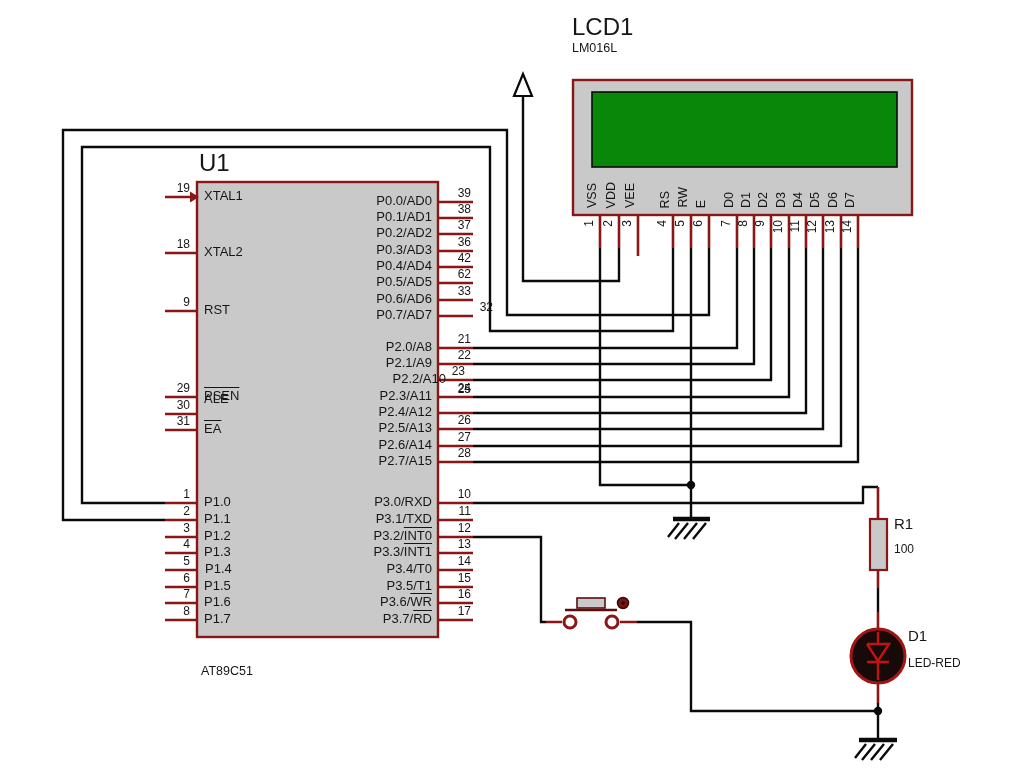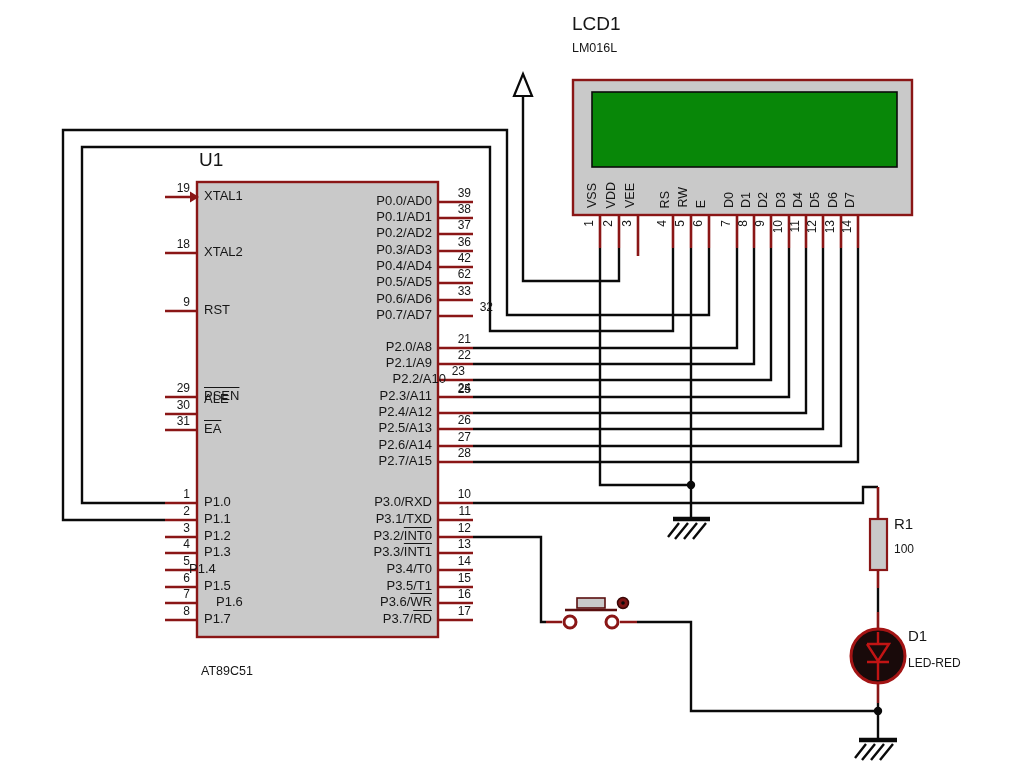--- a/index.html
+++ b/index.html
@@ -8,21 +8,21 @@
   .stage svg{position:absolute;left:0;top:0}
   .stage span{position:absolute;white-space:nowrap;line-height:1.1}
   .pnum{font-size:12px;width:28px;text-align:right}
   .rnum{font-size:12px;width:26px;text-align:right}
   .plabel{font-size:13px}
   .rlabel{font-size:13px;width:110px;text-align:right}
   .bar{text-decoration:overline}
   .plabel i,.rlabel i{font-style:normal}
   .lcdlabel{writing-mode:vertical-rl;transform:rotate(180deg);font-size:12.5px;bottom:563px}
   .lcdnum{writing-mode:vertical-rl;transform:rotate(180deg);font-size:12px;top:220px}
-  .ref{font-size:19px}
+  .ref{font-size:24px}
   .part{font-size:12.5px}
   .cref{font-size:15px}
   .cval{font-size:12px}
 </style>
 </head>
 <body>
 
 <div class="stage">
 
 <svg width="1024" height="771" viewBox="0 0 1024 771">
@@ -137,23 +137,23 @@
 <span class="plabel" style="left:204px;top:189px"><i>XTAL1</i><i class="bar"></i></span>
 <span class="plabel" style="left:204px;top:245px"><i>XTAL2</i></span>
 <span class="plabel" style="left:204px;top:303px"><i>RST</i></span>
 <span class="plabel" style="left:204px;top:389px"><i></i><i class="bar">PSEN</i></span>
 <span class="plabel" style="left:204px;top:392px"><i>ALE</i></span>
 <span class="plabel" style="left:204px;top:422px"><i></i><i class="bar">EA</i></span>
 <span class="plabel" style="left:204px;top:495px"><i>P1.0</i></span>
 <span class="plabel" style="left:204px;top:512px"><i>P1.1</i></span>
 <span class="plabel" style="left:204px;top:529px"><i>P1.2</i></span>
 <span class="plabel" style="left:204px;top:545px"><i>P1.3</i></span>
-<span class="plabel" style="left:189px;top:562px"><i>P1.4</i></span>
+<span class="plabel" style="left:205px;top:562px"><i>P1.4</i></span>
 <span class="plabel" style="left:204px;top:579px"><i>P1.5</i></span>
-<span class="plabel" style="left:216px;top:595px"><i>P1.6</i></span>
+<span class="plabel" style="left:204px;top:595px"><i>P1.6</i></span>
 <span class="plabel" style="left:204px;top:612px"><i>P1.7</i></span>
 
 <span class="rnum" style="left:445px;top:187px">39</span>
 <span class="rnum" style="left:445px;top:203px">38</span>
 <span class="rnum" style="left:445px;top:219px">37</span>
 <span class="rnum" style="left:445px;top:236px">36</span>
 <span class="rnum" style="left:445px;top:252px">42</span>
 <span class="rnum" style="left:445px;top:268px">62</span>
 <span class="rnum" style="left:445px;top:285px">33</span>
 <span class="rnum" style="left:467px;top:301px">32</span>

